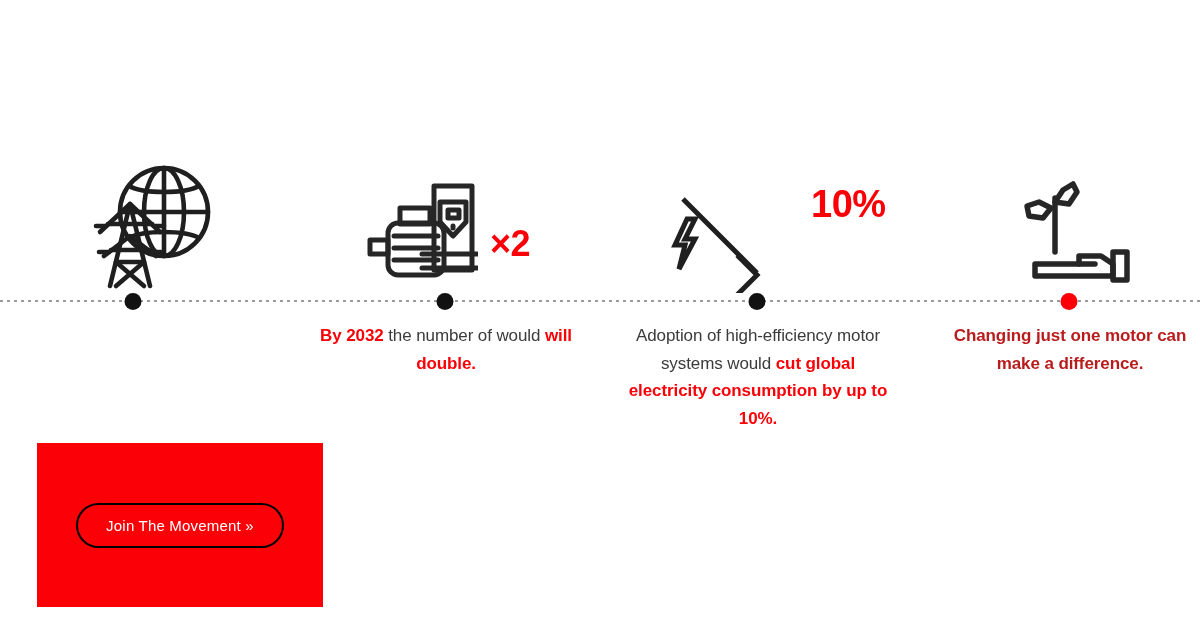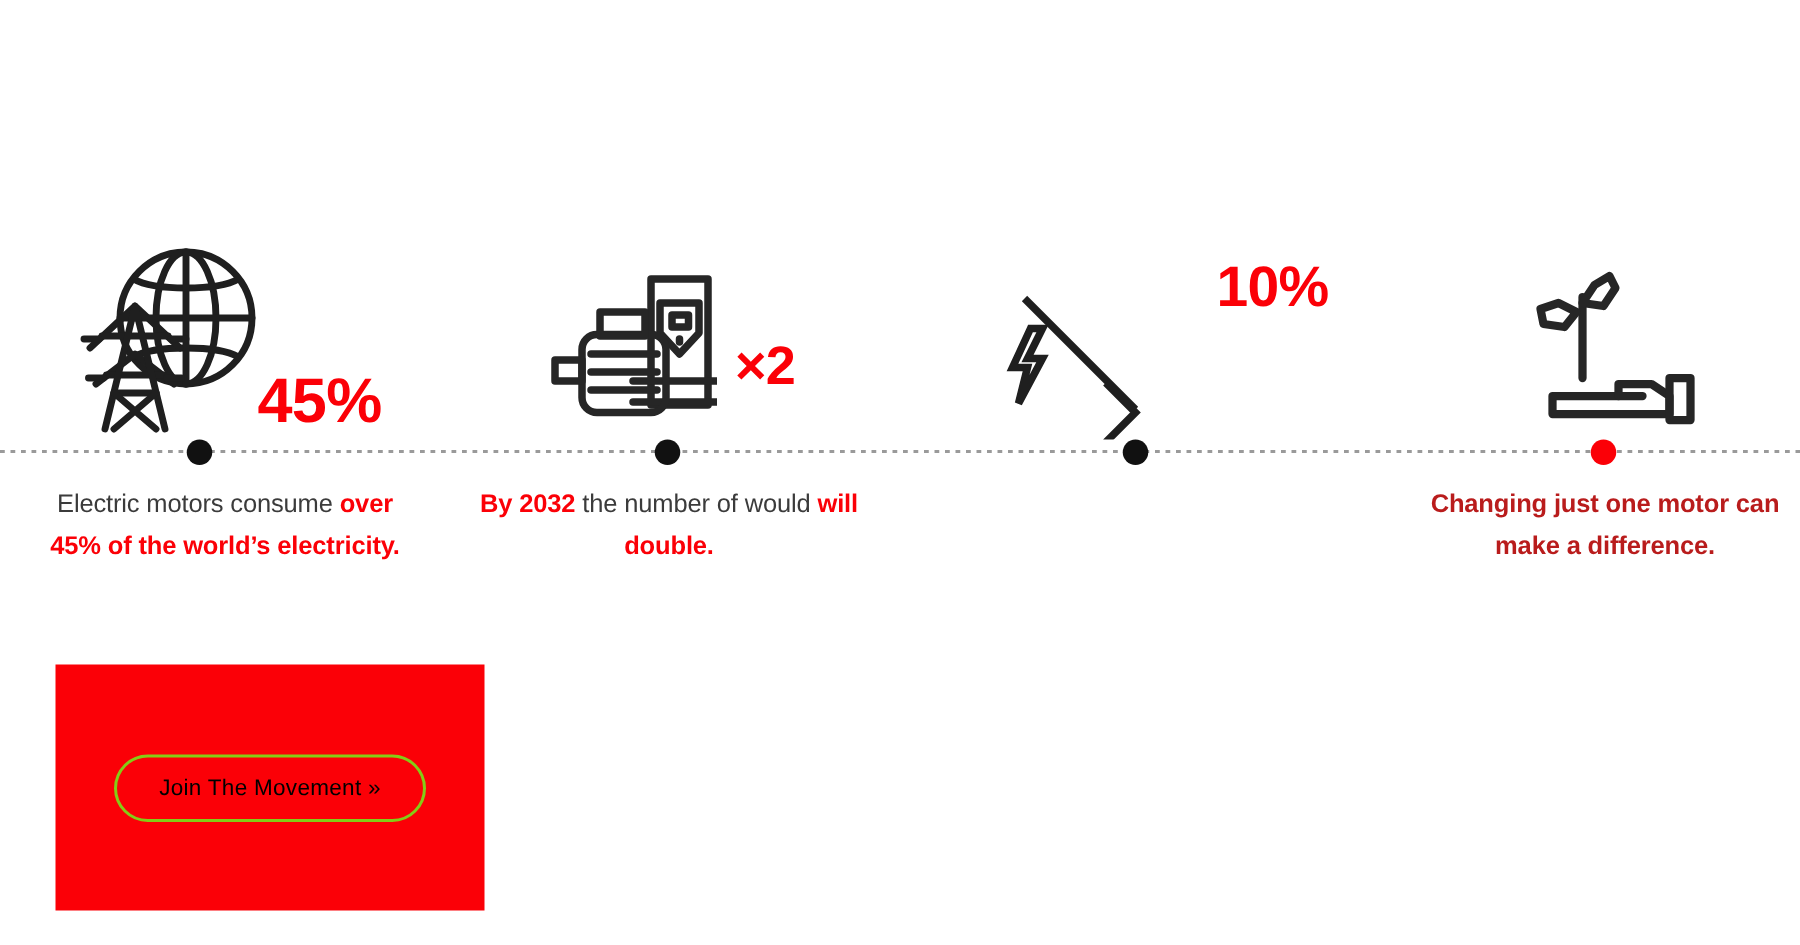--- a/index.html
+++ b/index.html
@@ -77,21 +77,21 @@
 
   .stat-label {
     font-family: "Liberation Sans", sans-serif;
     font-weight: bold;
     color: #fb0007;
     line-height: 1;
     letter-spacing: -0.5px;
   }
   .stat-45 { font-size: 42px; margin-bottom: 2px; margin-left: -4px; }
   .stat-x2 { font-size: 36px; margin-bottom: 28px; margin-left: 10px; }
-  .stat-10 { font-size: 38px; position: absolute; left: 168px; top: 8px; }
+  .stat-10 { font-size: 38px; position: absolute; left: 168px; top: 20px; }
 
   
   .caption {
     position: absolute;
     top: 322px;
     width: 260px;
     left: 20px;
     text-align: center;
     font-family: "Liberation Sans", sans-serif;
     font-size: 17px;
@@ -114,23 +114,23 @@
     left: 37px;
     top: 443px;
     width: 286px;
     height: 164px;
     background: #fb0007;
     display: flex;
     align-items: center;
     justify-content: center;
   }
   .cta-button {
-    border: 2px solid #84cc16;
+    border: 2px solid #000000;
     border-radius: 40px;
-    color: #000000;
+    color: #ffffff;
     background: transparent;
     font-family: "Liberation Sans", sans-serif;
     font-size: 15px;
     letter-spacing: 0.2px;
     padding: 13px 28px;
     cursor: pointer;
     white-space: nowrap;
     line-height: 1;
   }
 
@@ -164,25 +164,21 @@
             <path d="M22 64 L66 64"></path>
             <path d="M10 66 L20 66 M68 66 L78 66"></path>
             <path d="M18 96 L44 76 L70 96"></path>
             <path d="M25 90 L63 90"></path>
             <path d="M13 92 L23 92 M65 92 L75 92"></path>
             <path d="M24 126 L44 44 L64 126"></path>
             <path d="M30 102 L58 102"></path>
             <path d="M30 102 L58 126 M58 102 L30 126"></path>
           </svg>
         </span>
-        <span class="stat-label stat-45">45%</span>
-      </div>
-    </div>
-    <div class="caption">
-      <span>Electric motors consume </span><span class="hl">over 45% of the world’s electricity.</span>
+      </div>
     </div>
   </div>
 
   <div class="col col-2">
     <div class="icon-area">
       <div class="icon-inner">
         <span>
           <svg width="116" height="110" viewBox="0 0 116 110" fill="none" stroke="#262626" stroke-width="5" stroke-linecap="round" stroke-linejoin="round">
 
             <rect x="72" y="6" width="38" height="84"></rect>
@@ -216,20 +212,23 @@
 
             <path d="M22 28 L10 54 L20 54 L14 78 L30 48 L20 48 L30 28 Z"></path>
 
             <line x1="18" y1="8" x2="92" y2="82"></line>
             <polyline points="92,56 92,84 64,84" transform="rotate(-45 92 84)"></polyline>
           </svg>
         </span>
         <span class="stat-label stat-10">10%</span>
       </div>
     </div>
+    <div class="caption">
+      <span>Adoption of high-efficiency motor systems would </span><span class="hl">cut global electricity consumption by up to 10%.</span>
+    </div>
   </div>
 
   <div class="col col-4">
     <div class="icon-area">
       <div class="icon-inner">
         <span>
           <svg width="130" height="120" viewBox="0 0 130 120" fill="none" stroke="#262626" stroke-width="5.5" stroke-linecap="round" stroke-linejoin="round">
 
             <line x1="50" y1="28" x2="50" y2="82"></line>
 

